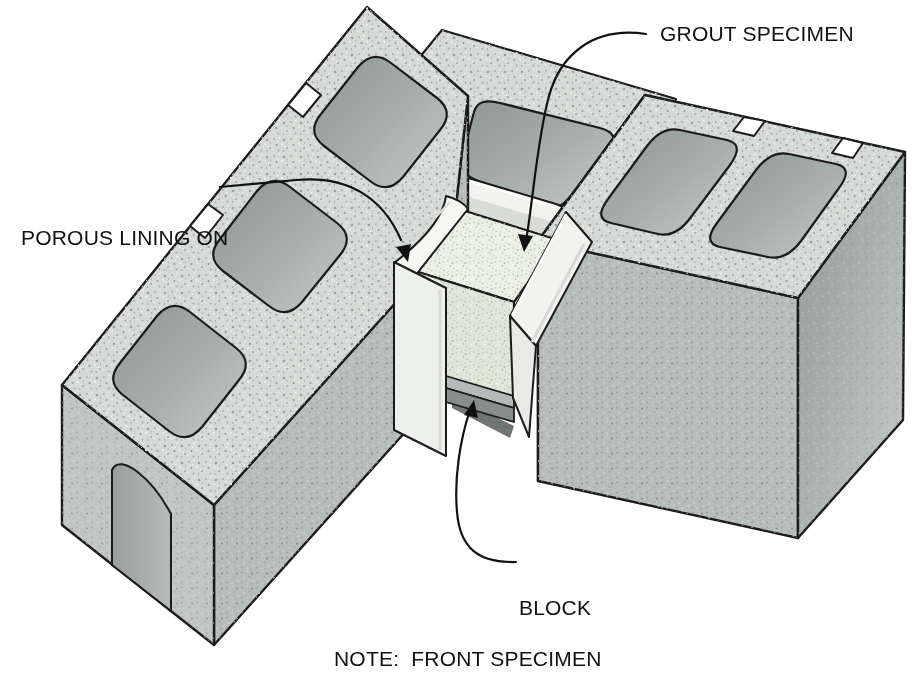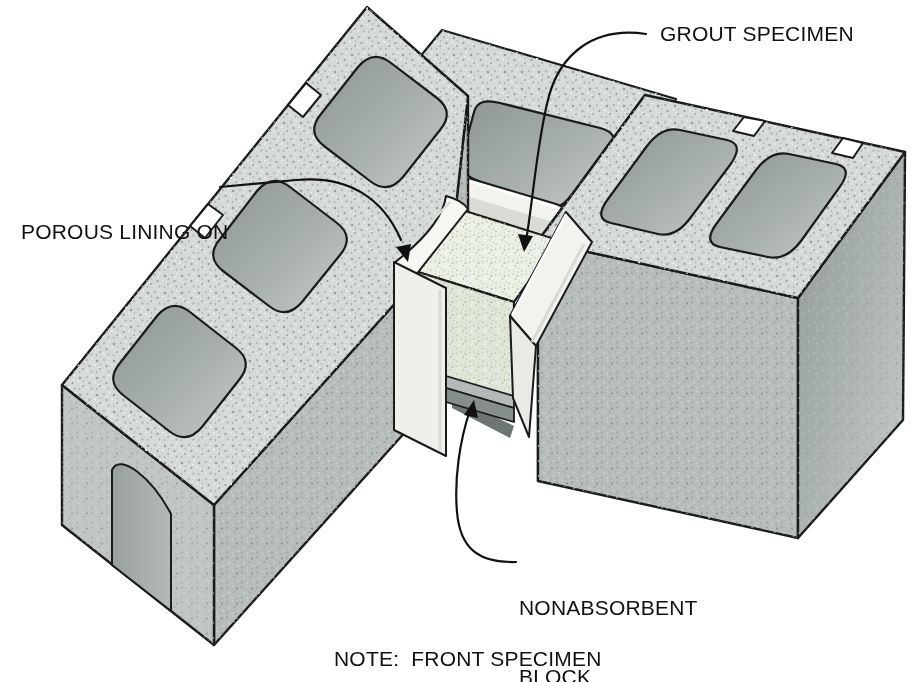--- a/index.html
+++ b/index.html
@@ -167,26 +167,25 @@
     </g>
     <g fill="#111" stroke="none">
       <path d="M524,252 L518,234 L533,236 Z"></path>
       <path d="M408,262 L396,247 L411,244 Z"></path>
       <path d="M474,400 L478,418 L464,415 Z"></path>
     </g>
   </svg>
 
   <div class="label" style="left:660px; top:22px;">GROUT SPECIMEN</div>
 
-  <div class="label" style="left:21px; top:174px;">
+  <div class="label" style="left:21px; top:180px;">
     <div>POROUS LINING ON</div>
   </div>
 
   <div class="label" style="left:519px; top:550px;">
-    <div>NONABSORBENT</div>
     <div>BLOCK</div>
   </div>
 
   <div class="label" style="left:334px; top:601px;">
     <div>NOTE:  FRONT SPECIMEN</div>
     
     
   </div>
 
 </div>

